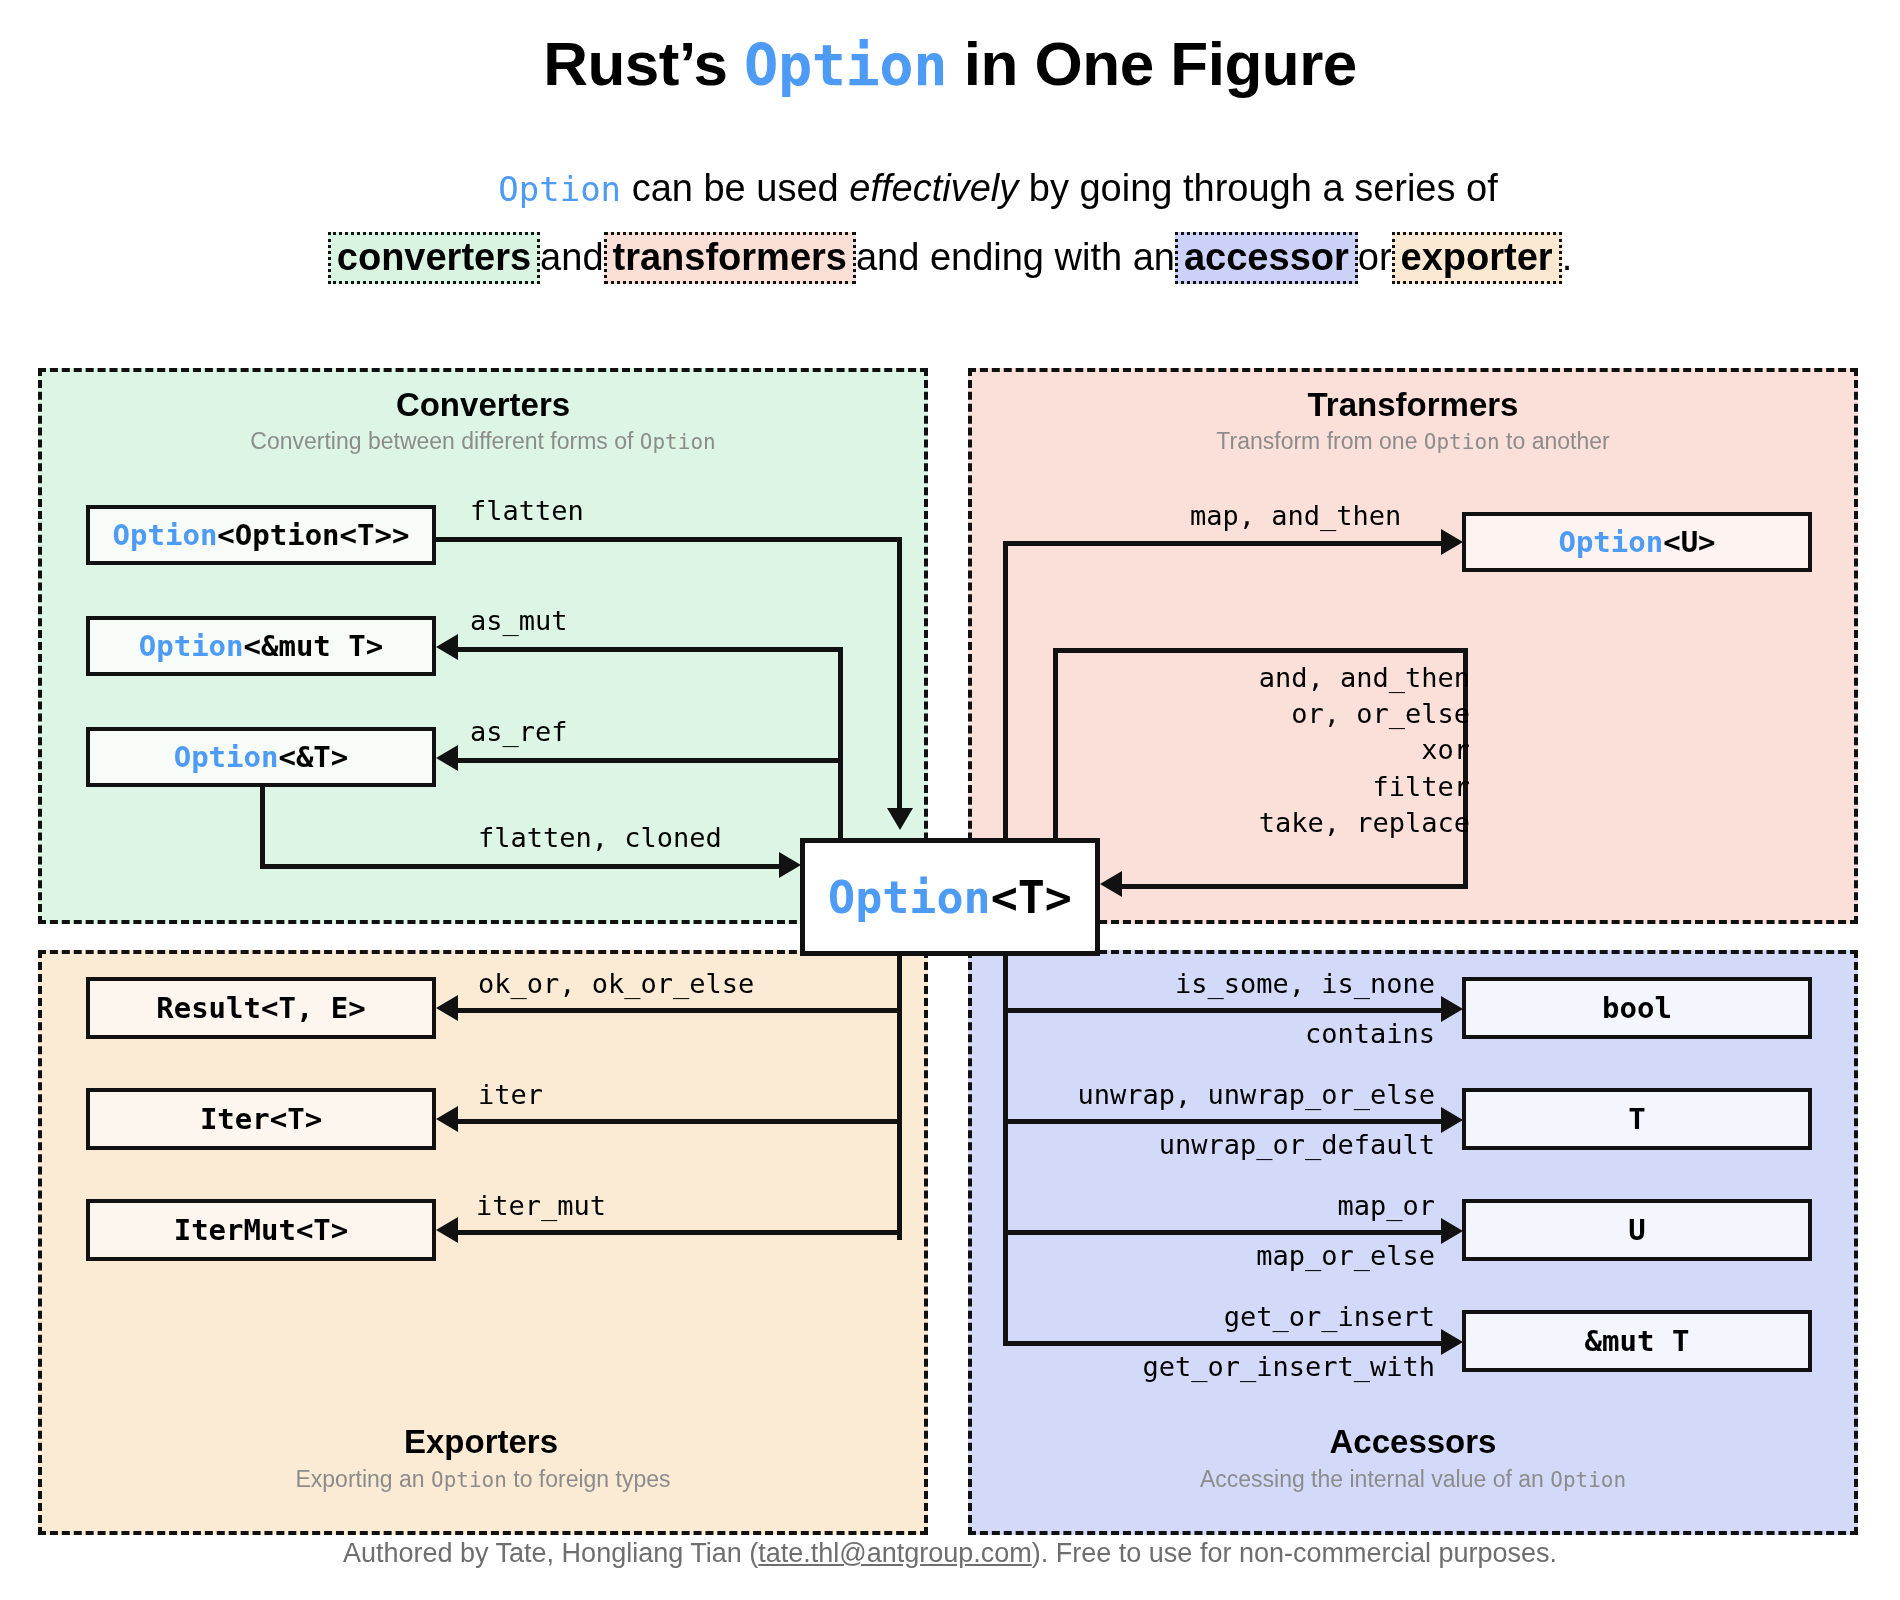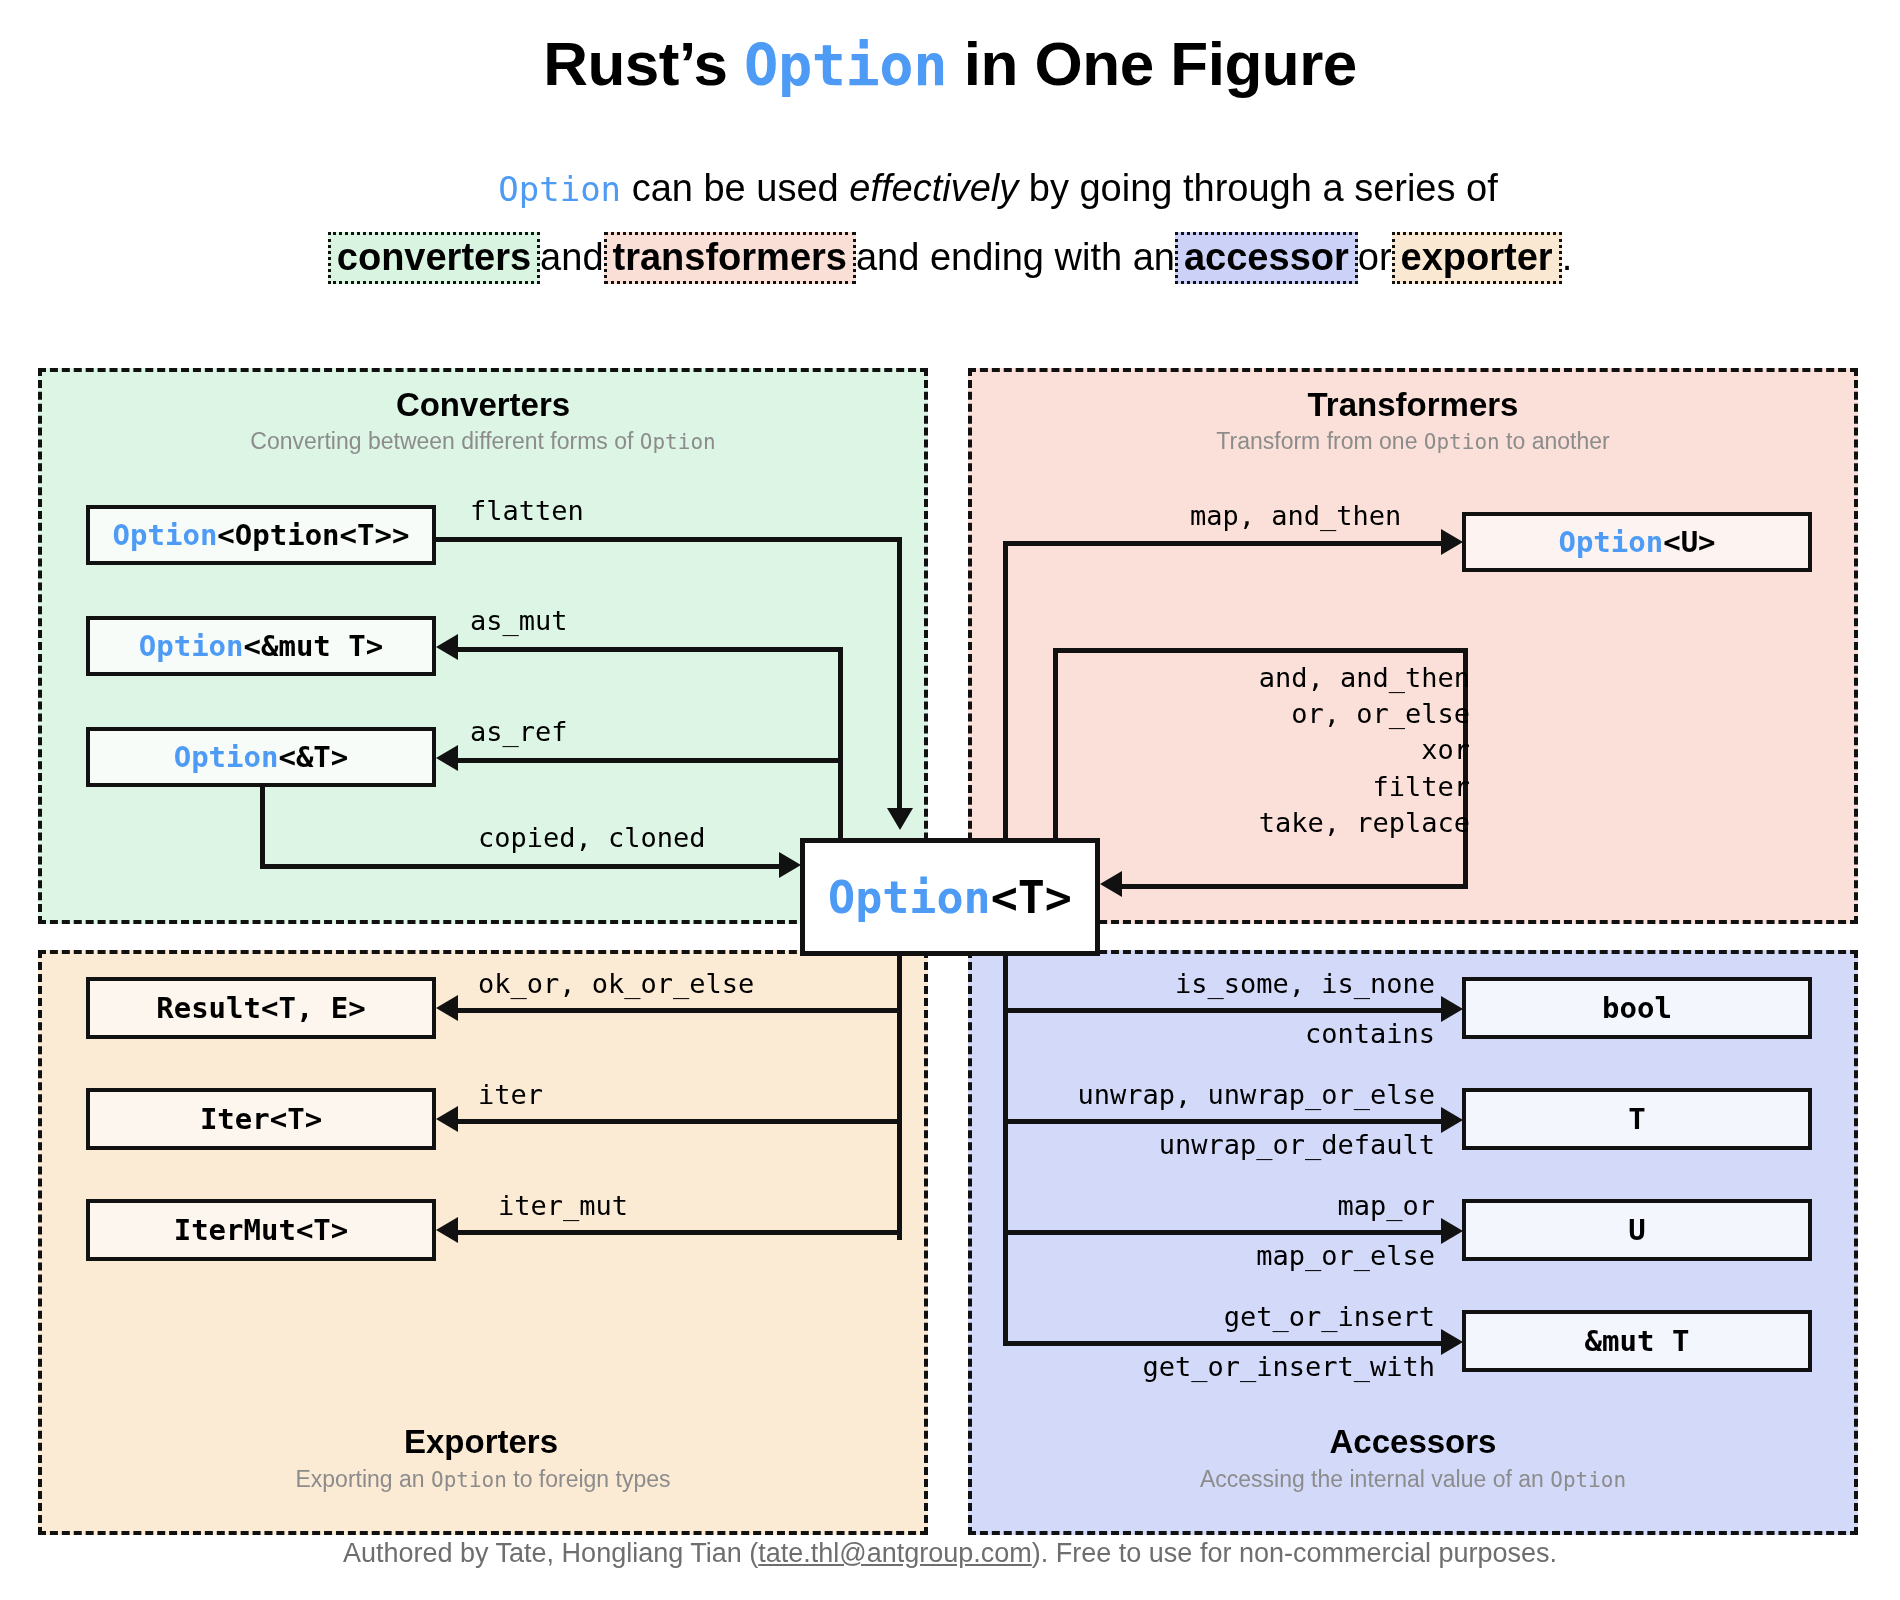--- a/index.html
+++ b/index.html
@@ -229,21 +229,21 @@
 
   <div class="hline" style="left:455px; top:758px; width:385px;"></div>
   <div class="arrowL" style="left:436px; top:745px;"></div>
   <div class="elabel" style="left:470px; top:716px;">as_ref</div>
 
   <div class="vline" style="left:838px; top:647px; height:250px;"></div>
 
   <div class="vline" style="left:260px; top:787px; height:80px;"></div>
   <div class="hline" style="left:260px; top:864px; width:522px;"></div>
   <div class="arrowR" style="left:779px; top:852px;"></div>
-  <div class="elabel" style="left:478px; top:822px;">copied, cloned</div>
+  <div class="elabel" style="left:478px; top:822px;">flatten, cloned</div>
 
   <div class="panel" id="panel-transformers"></div>
   <div class="panel-title" style="left:968px; top:386px; width:890px;">Transformers</div>
   <div class="panel-sub" style="left:968px; top:428px; width:890px;">
     <span>Transform from one </span><span class="mono">Option</span><span> to another</span>
   </div>
 
   <div class="tbox pink" style="left:1462px; top:512px; width:350px; height:60px;">
     <span class="blue">Option</span>
       <span>&lt;U&gt;</span>
@@ -291,21 +291,21 @@
   <div class="hline" style="left:455px; top:1008px; width:445px;"></div>
   <div class="arrowL" style="left:436px; top:995px;"></div>
   <div class="elabel" style="left:478px; top:968px;">ok_or, ok_or_else</div>
 
   <div class="hline" style="left:455px; top:1119px; width:445px;"></div>
   <div class="arrowL" style="left:436px; top:1106px;"></div>
   <div class="elabel" style="left:478px; top:1079px;">iter</div>
 
   <div class="hline" style="left:455px; top:1230px; width:445px;"></div>
   <div class="arrowL" style="left:436px; top:1217px;"></div>
-  <div class="elabel" style="left:498px; top:1190px;">iter_mut</div>
+  <div class="elabel" style="left:476px; top:1190px;">iter_mut</div>
 
   <div class="panel" id="panel-accessors"></div>
   <div class="panel-title" style="left:968px; top:1423px; width:890px;text-align:center;">Accessors</div>
   <div class="panel-sub" style="left:968px; top:1466px; width:890px;">
     <span>Accessing the internal value of an </span><span class="mono">Option</span>
   </div>
 
   <div class="tbox lav" style="left:1462px; top:977px; width:350px; height:62px;">
     <span>bool</span>
   </div>

